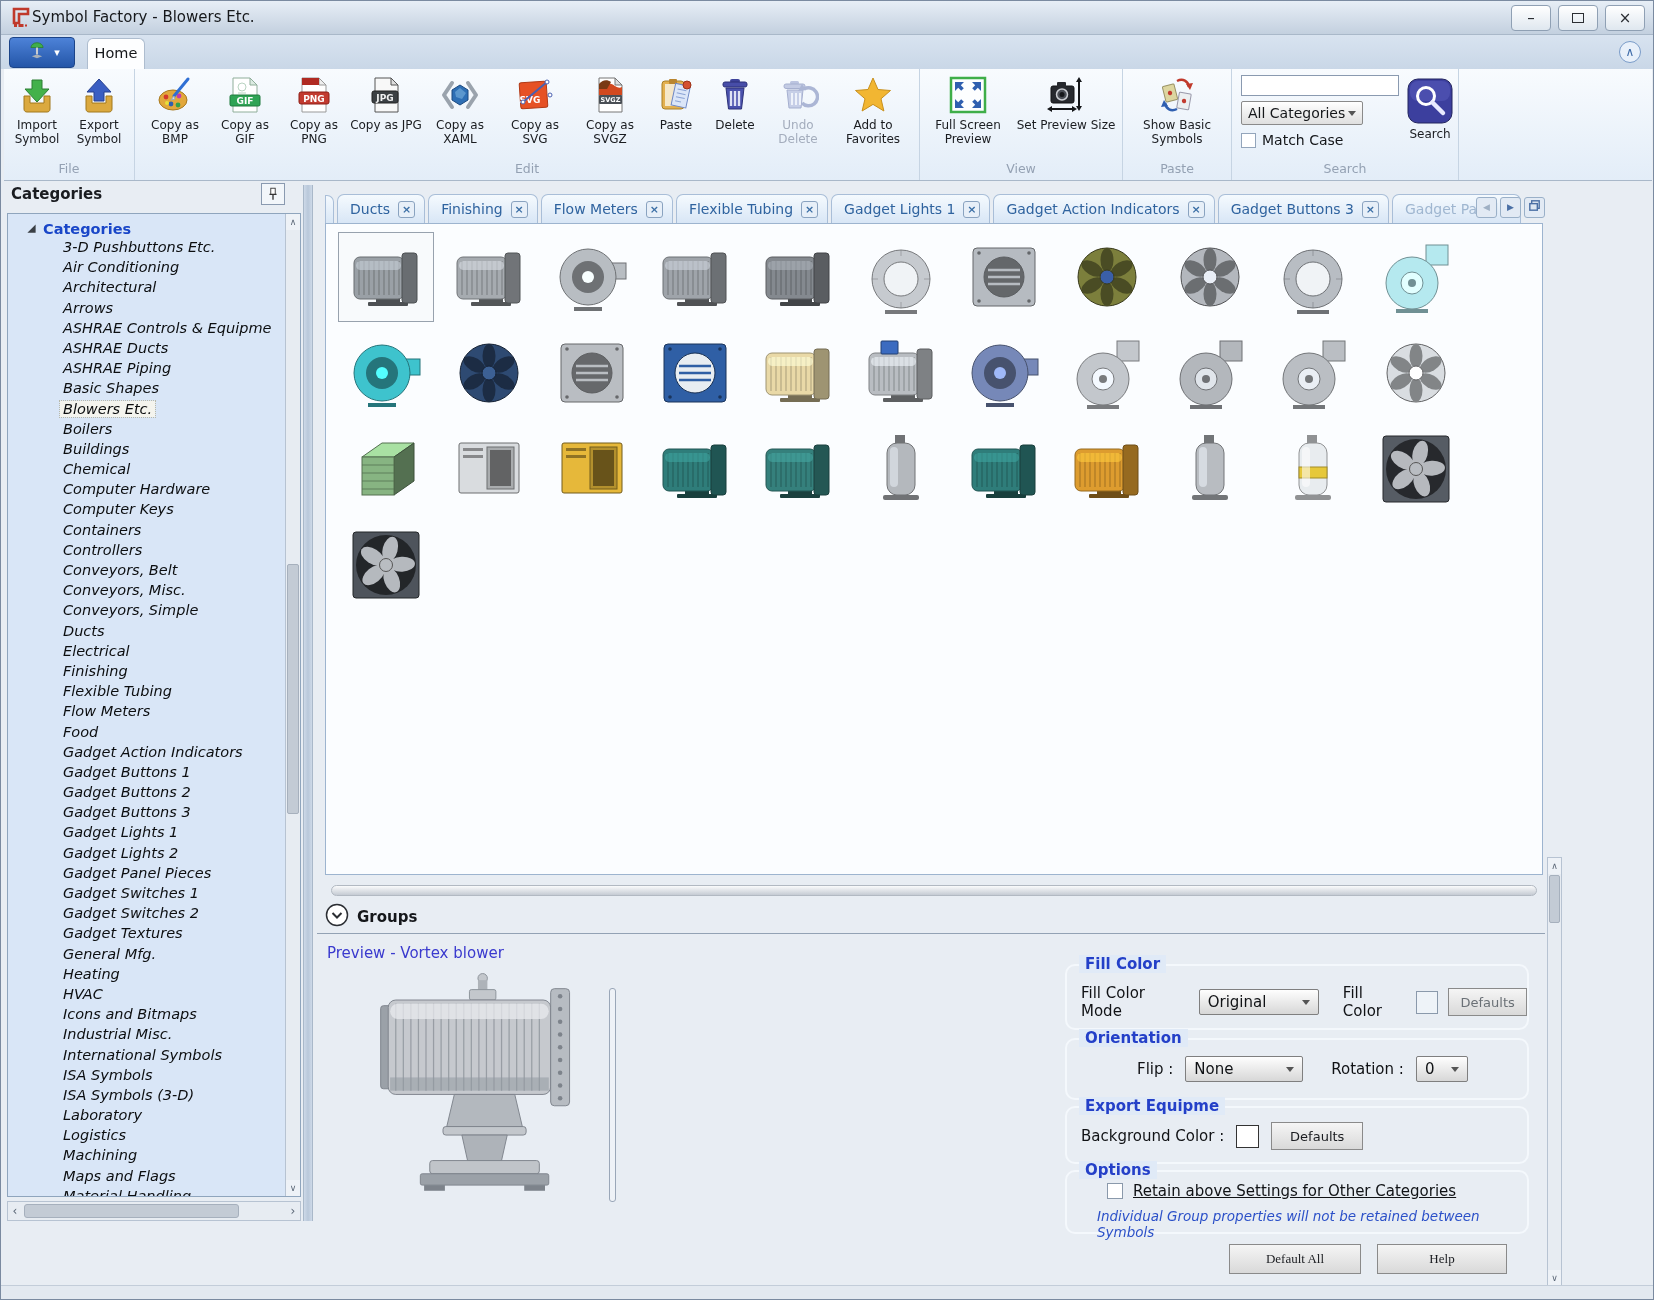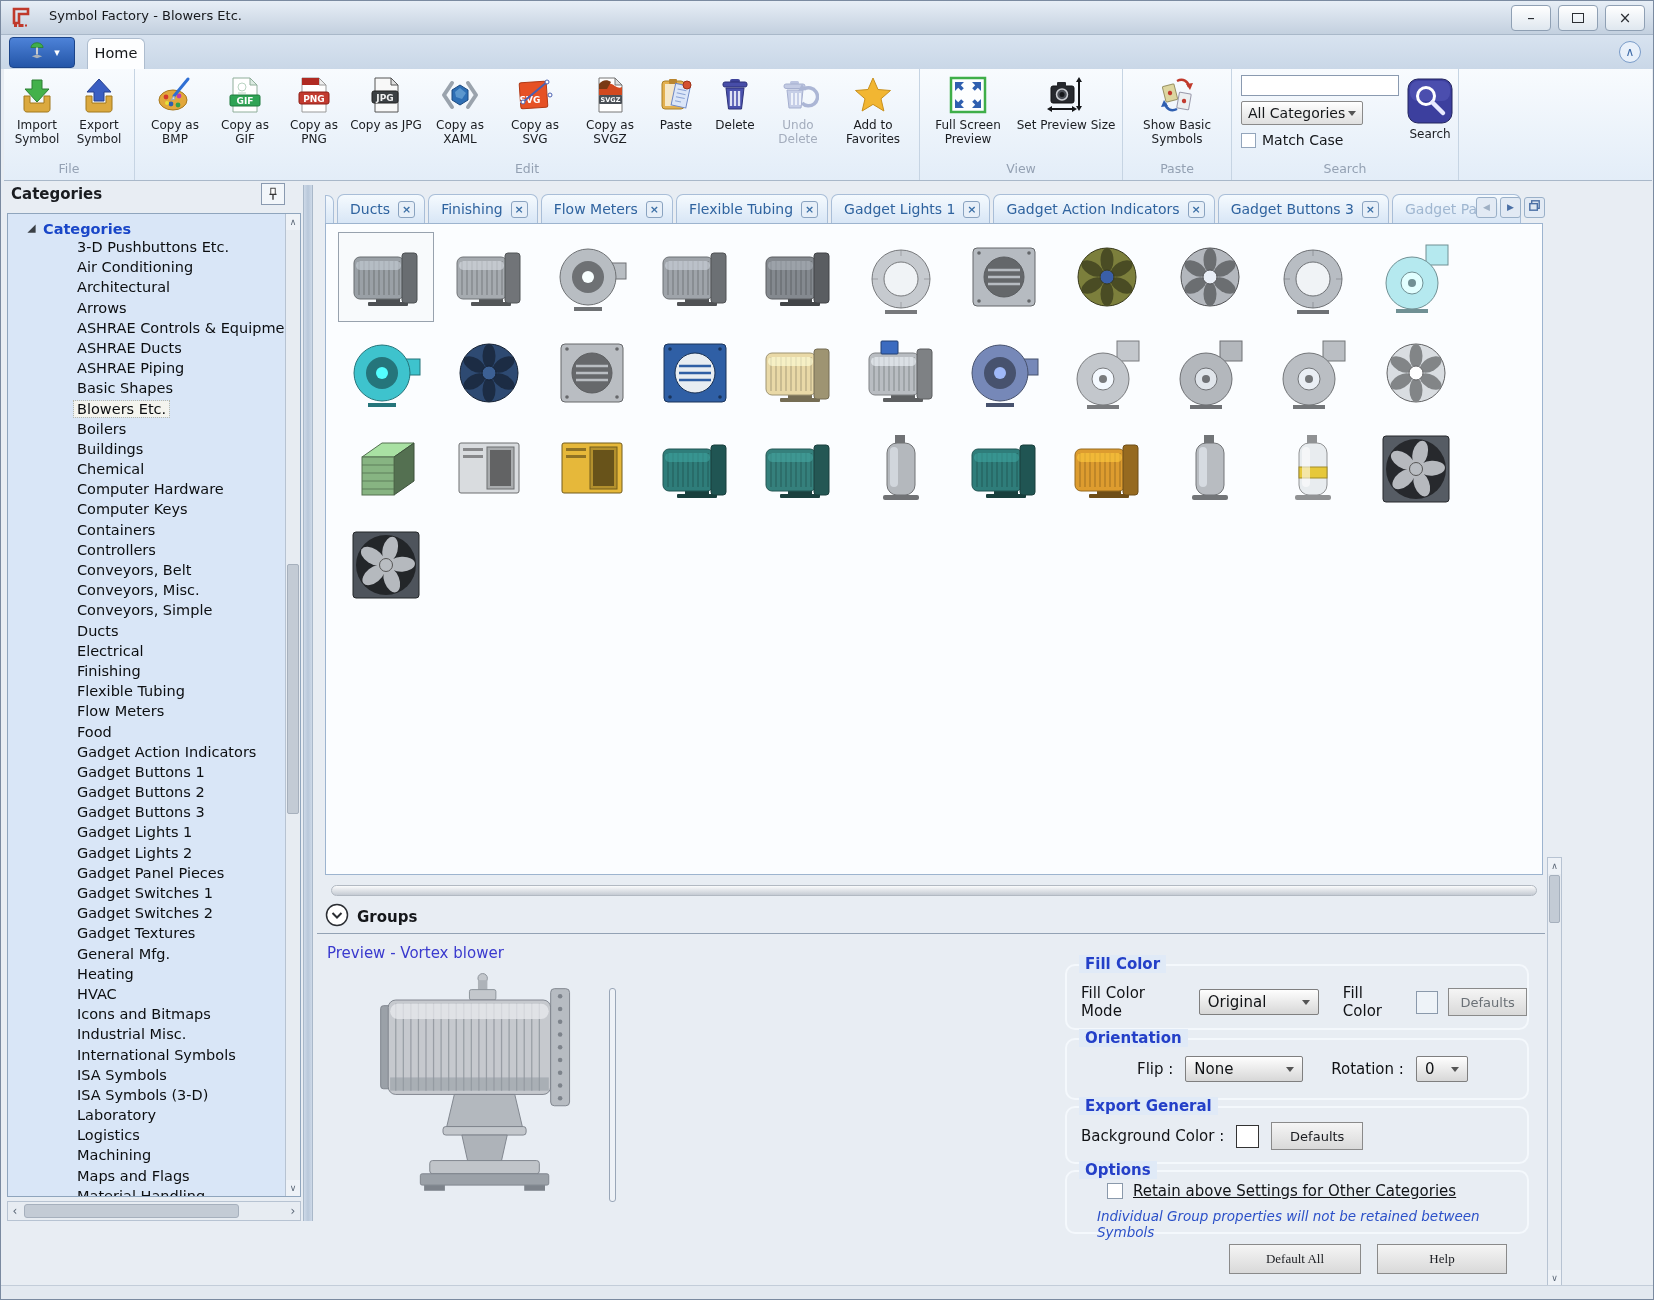--- a/index.html
+++ b/index.html
@@ -4,21 +4,21 @@
 <style>
   * { margin:0; padding:0; box-sizing:border-box; }
   html,body { width:1654px; height:1300px; }
   body { font-family:"DejaVu Sans", sans-serif; background:#e8edf3; overflow:hidden; }
   .win { position:relative; width:1654px; height:1300px; background:#e8edf3; border:1px solid #7a8aa0; }
 
   
   .titlebar { position:absolute; left:0; top:0; width:100%; height:34px;
     background:linear-gradient(#e7eef6,#c3d0df); border-bottom:1px solid #a9b8c9; }
   .app-icon { position:absolute; left:8px; top:5px; width:24px; height:24px; }
-  .title { position:absolute; left:48px; top:7px; font-size:13px; color:#16181b; }
+  .title { position:absolute; left:31px; top:7px; font-size:15px; color:#16181b; }
   .win-controls { position:absolute; right:8px; top:4px; display:flex; gap:7px; }
   .wbtn { width:40px; height:26px; background:linear-gradient(#ffffff,#dfe7ef); border:1px solid #8fa0b4;
     border-radius:4px; display:flex; align-items:center; justify-content:center; font-size:15px; color:#2b2e33; }
   .maxbox { display:inline-block; width:12px; height:10px; border:1.6px solid #2b2e33; }
 
   
   .menurow { position:absolute; left:0; top:34px; width:100%; height:34px;
     background:linear-gradient(#d8e3f0,#c9d7e7); }
   .appmenu-btn { position:absolute; left:8px; top:2px; width:66px; height:31px; border-radius:4px;
     background:linear-gradient(#4d82d8,#2456a8); border:1px solid #1c4488; display:flex; align-items:center;
@@ -56,21 +56,21 @@
   
   .sidebar { position:absolute; left:6px; top:184px; width:294px; height:1036px; }
   .side-hdr { position:absolute; top:0; left:4px; right:0; height:26px; font-size:15px; font-weight:bold; color:#1a1c20; }
   .pinbtn { position:absolute; right:16px; top:-2px; width:24px; height:22px; background:#f2f6fa;
     border:1px solid #8a9ab0; display:flex; align-items:center; justify-content:center; }
   .treebox { position:absolute; top:28px; left:0; right:0; bottom:24px; background:#d9e6f7;
     border:1px solid #8fa5bd; overflow:hidden; }
   .tree { position:absolute; top:4px; left:0; right:16px; font-size:14.5px; color:#0c0e10; }
   .tree-root { display:flex; align-items:center; gap:6px; padding-left:18px; height:21px;
     color:#1946c8; font-weight:bold; }
-  .tree-item { height:20.2px; padding-left:66px; white-space:nowrap; }
+  .tree-item { height:20.2px; padding-left:52px; white-space:nowrap;font-style:italic; }
   .tree-item span { padding:0 3px; }
   .tree-item.sel span { background:#f4f4ee; outline:1px dotted #b9b9a9; }
   .vscroll { position:absolute; right:0; top:0; bottom:0; width:15px; background:#e7ecf2; border-left:1px solid #b7c3d2; }
   .vs-arrow { height:16px; text-align:center; font-size:9px; color:#5a6676; line-height:16px; background:#eef2f7; }
   .vs-arrow.bot { position:absolute; bottom:0; left:0; right:0; }
   .vs-thumb { position:absolute; left:1px; right:1px; top:350px; height:250px; background:#c3cbd5;
     border:1px solid #a6b0bd; border-radius:2px; }
   .side-hscroll { position:absolute; bottom:0; left:0; right:0; height:20px; background:#e7ecf2; border:1px solid #b7c3d2; }
   .hs-arrow { position:absolute; top:0; bottom:0; width:14px; text-align:center; font-size:12px; color:#5a6676; line-height:18px; }
   .hs-arrow.l { left:0; } .hs-arrow.r { right:0; }
@@ -914,21 +914,21 @@
             </div>
             <span style="margin-left:16px;">Rotation :</span>
             <div class="ctl-select" style="width:52px;">
               <span>0</span>
               <span class="sel-caret"></span>
             </div>
           </div>
         </div>
 
         <div class="gbox" style="top:172px; height:58px;">
-          <div class="gtitle">Export General</div>
+          <div class="gtitle">Export Equipme</div>
           <div class="grow" style="top:14px; padding-left:14px; gap:12px;">
             <span>Background Color :</span>
             <span class="swatch dark"></span>
             <div class="pbtn" style="width:92px;">Defaults</div>
           </div>
         </div>
 
         <div class="gbox" style="top:236px; height:64px;">
           <div class="gtitle">Options</div>
           <div class="grow" style="top:10px; padding-left:40px; gap:10px;text-decoration:underline;">

